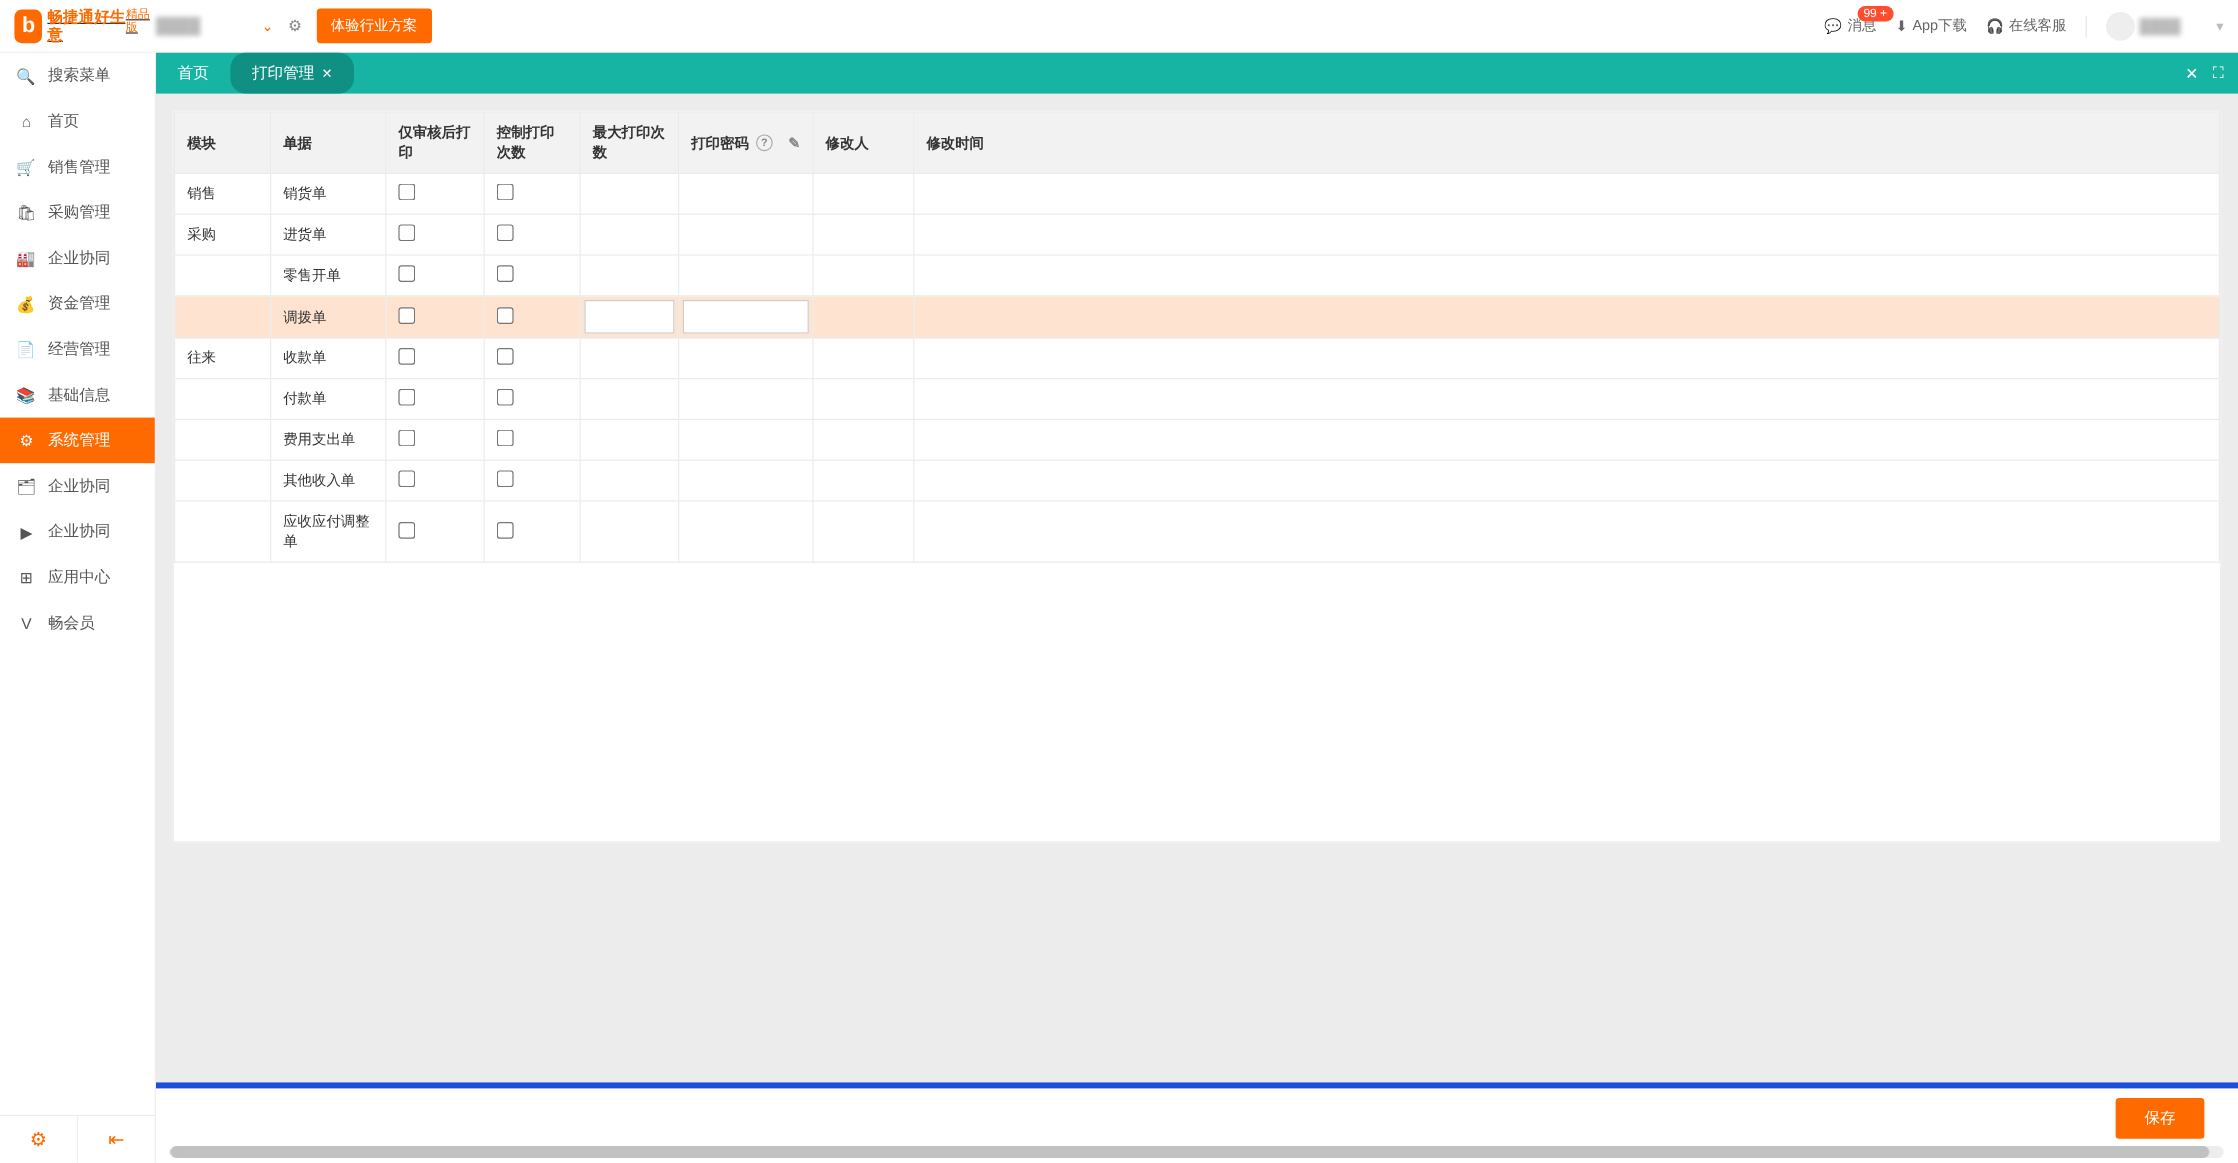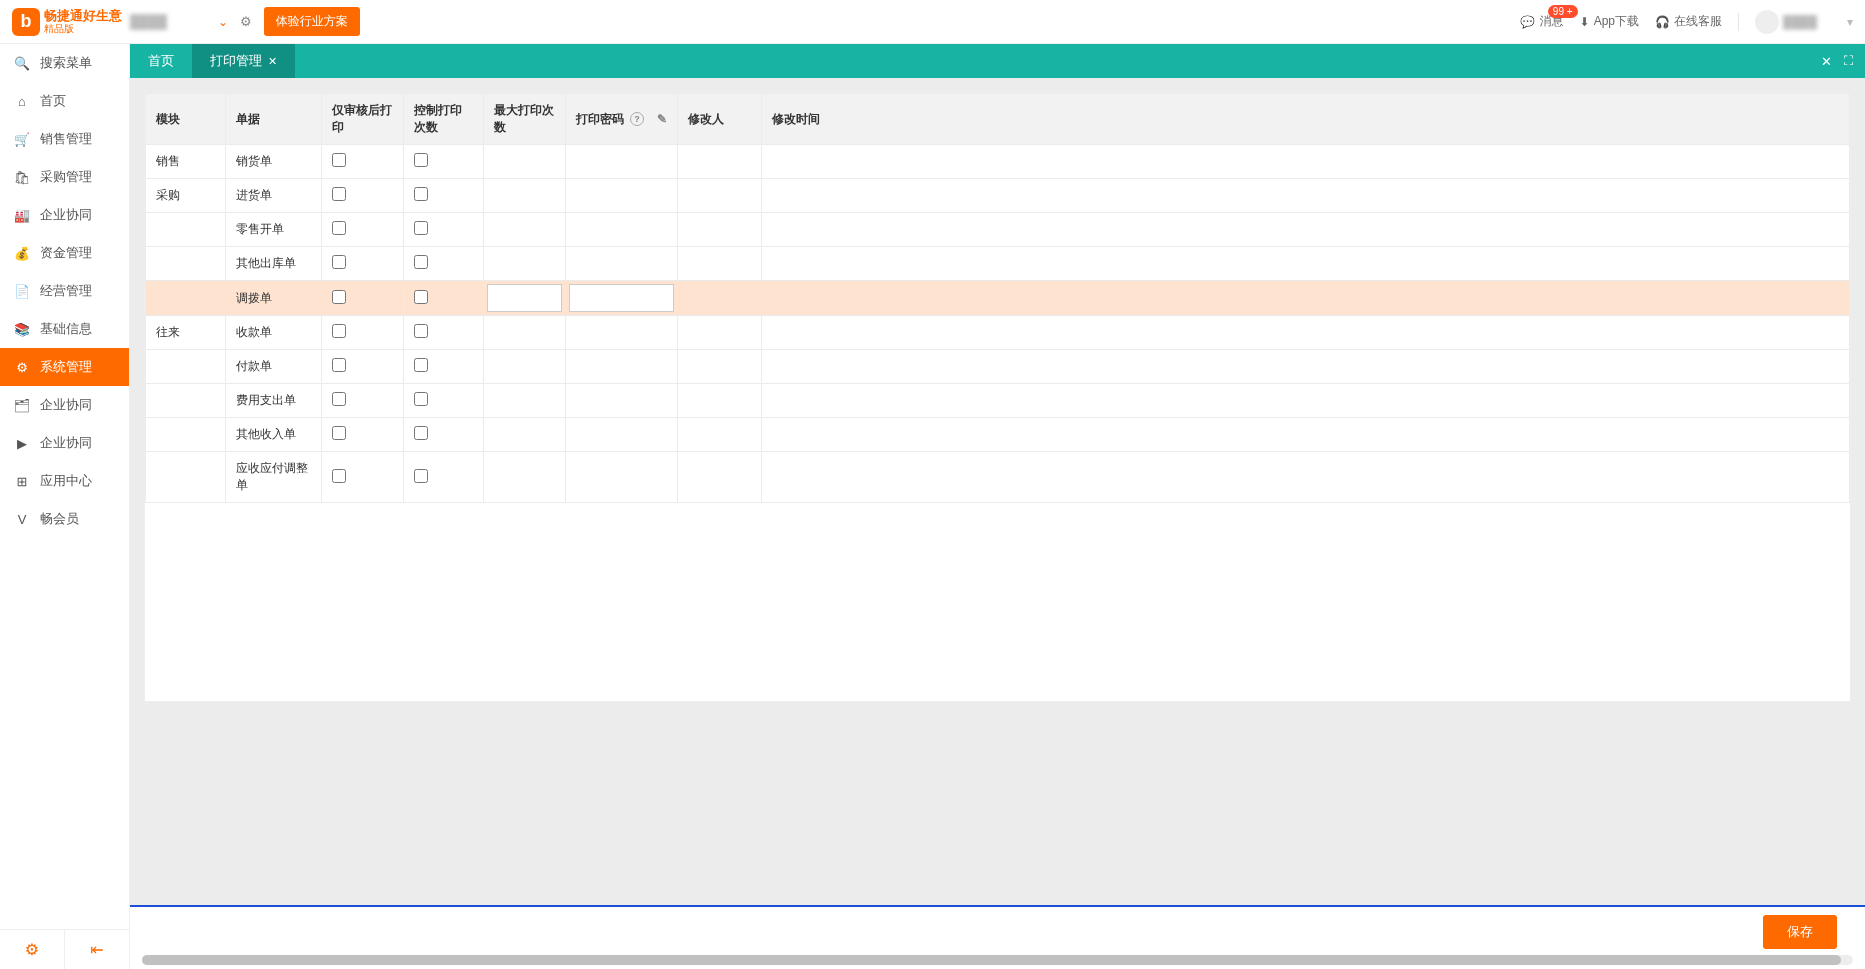--- a/index.html
+++ b/index.html
@@ -22,21 +22,21 @@
       align-items: center;
       gap: 4px;
       width: 118px;
     }
     .logo-icon {
       width: 28px; height: 28px;
       background: #ff6a00; border-radius: 6px;
       display:flex; align-items:center; justify-content:center;
       color:#fff; font-weight:bold; font-size:18px;
     }
-    .logo-text { display:flex; flex-direction:column; line-height:1.1; }
+    .logo-text { display:flex; flex-direction:row; line-height:1.1;text-decoration:underline; }
     .logo-title { color:#ff6a00; font-size:13px; font-weight:bold; }
     .logo-sub { color:#ff6a00; font-size:10px; }
     .org-wrap { display:flex; align-items:center; gap:8px; }
     .org-name {
       color:#bbb; filter: blur(2px); min-width:80px;
     }
     .org-chevron { color:#ff6a00; font-size:12px; cursor:pointer; }
     .gear { color:#888; margin: 0 12px; cursor:pointer; }
     .btn-orange {
       background:#ff6a00; color:#fff; border:none; border-radius:3px;
@@ -78,21 +78,21 @@
     .sidebar-footer-btn + .sidebar-footer-btn { border-left:1px solid #eee; }
 
     .content-area { flex:1; display:flex; flex-direction:column; background:#ececec; }
     .tabs-bar {
       height:34px; background:#17b3a3; display:flex; align-items:stretch;
     }
     .tab {
       padding: 0 18px; display:flex; align-items:center; gap:6px;
       color:#fff; cursor:pointer; font-size:13px;
     }
-    .tab.active { background:#108f83; }
+    .tab.active { background:#108f83;border-radius:13px; }
     .tab-close { font-size:11px; cursor:pointer; }
     .tabs-right { margin-left:auto; display:flex; align-items:center; gap:12px; padding-right:12px; color:#fff; }
     .tabs-right span { cursor:pointer; }
 
     .page-body {
       flex:1; padding:14px; overflow:auto; padding-bottom:70px;
     }
     .card {
       background:#fff; border:1px solid #eee; min-height: 610px;
     }
@@ -121,21 +121,21 @@
     .col-mod    { width:84px; }
     .th-pwd { display:flex; align-items:center; gap:6px; }
     .help-icon {
       display:inline-flex; width:14px; height:14px; border:1px solid #aaa;
       border-radius:50%; align-items:center; justify-content:center; font-size:9px; color:#888;
     }
     .edit-icon { margin-left:auto; color:#888; cursor:pointer; }
 
     .footer-bar {
       position: fixed; bottom:0; left:130px; right:0;
-      background:#fff; border-top:2px solid #1d4ed8;
+      background:#fff; border-top:5px solid #1d4ed8;
       display:flex; justify-content:flex-end; align-items:center;
       padding:8px 28px 20px 28px;
     }
     .scroll-track {
       position:fixed; bottom:4px; left:142px; right:12px; height:10px;
       background:#ededed; border-radius:5px;
     }
     .scroll-thumb {
       position:absolute; left:0; top:0; bottom:0; right:12px;
       background:#c1c1c1; border-radius:5px;
@@ -311,30 +311,20 @@
               <tr>
                 <td></td>
                 <td>零售开单</td>
                 <td><input type="checkbox" style=""></td>
                 <td><input type="checkbox" style=""></td>
                 <td></td>
                 <td></td>
                 <td></td>
                 <td></td>
               </tr>
-              <tr>
-                <td></td>
-                <td>其他出库单</td>
-                <td><input type="checkbox" style=""></td>
-                <td><input type="checkbox" style=""></td>
-                <td></td>
-                <td></td>
-                <td></td>
-                <td></td>
-              </tr>
               <tr class="highlight">
                 <td></td>
                 <td>调拨单</td>
                 <td><input type="checkbox" style=""></td>
                 <td><input type="checkbox" style=""></td>
                 <td class="cell-input">
                   <div class="editable-cell"></div>
                 </td>
                 <td class="cell-input">
                   <div class="editable-cell"></div>

